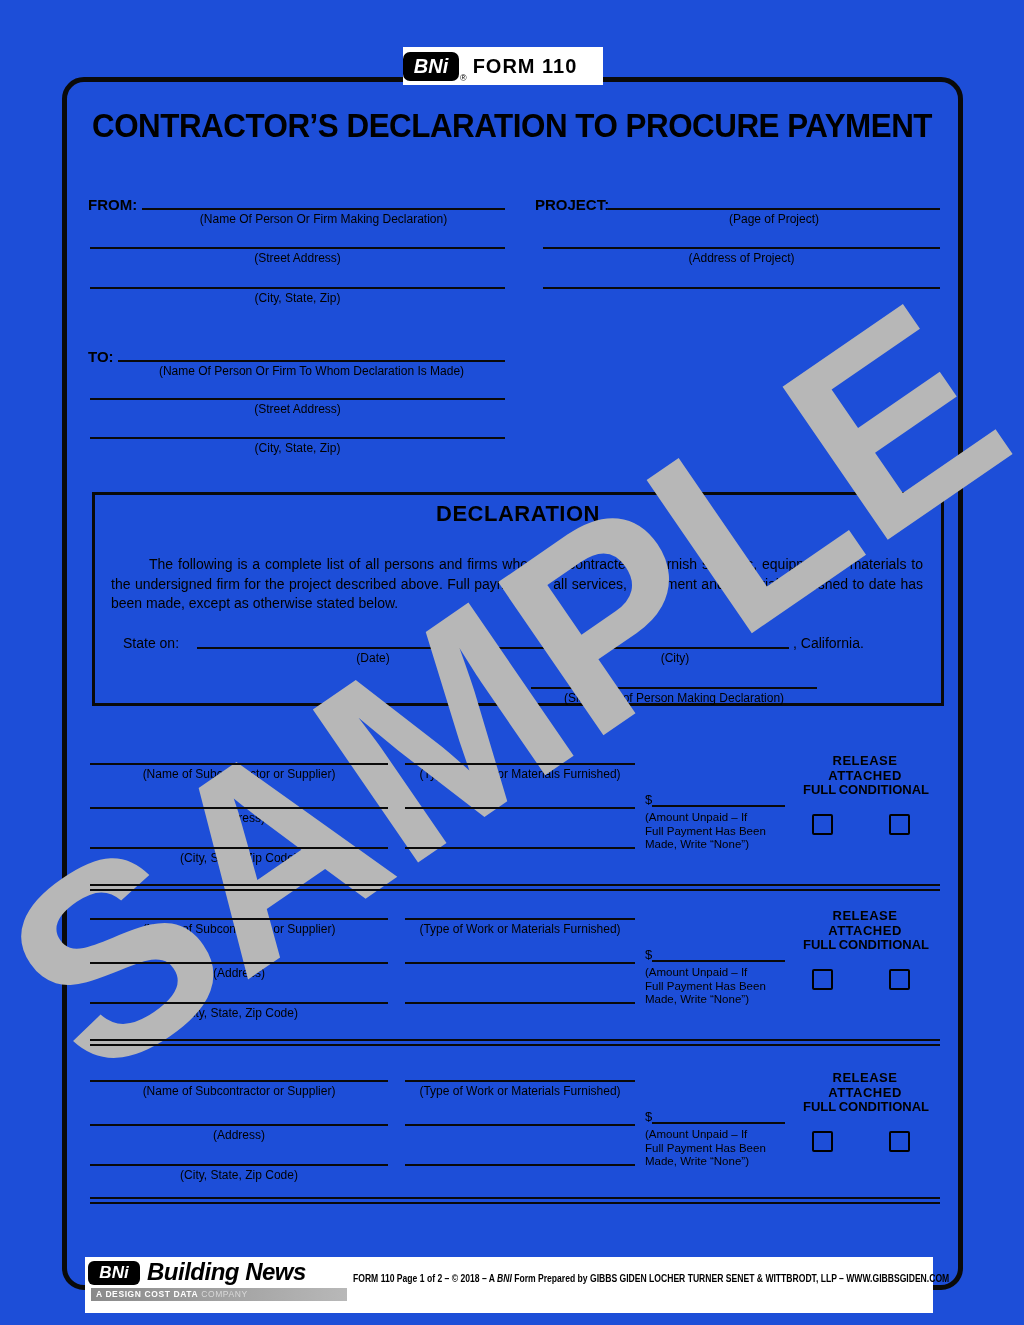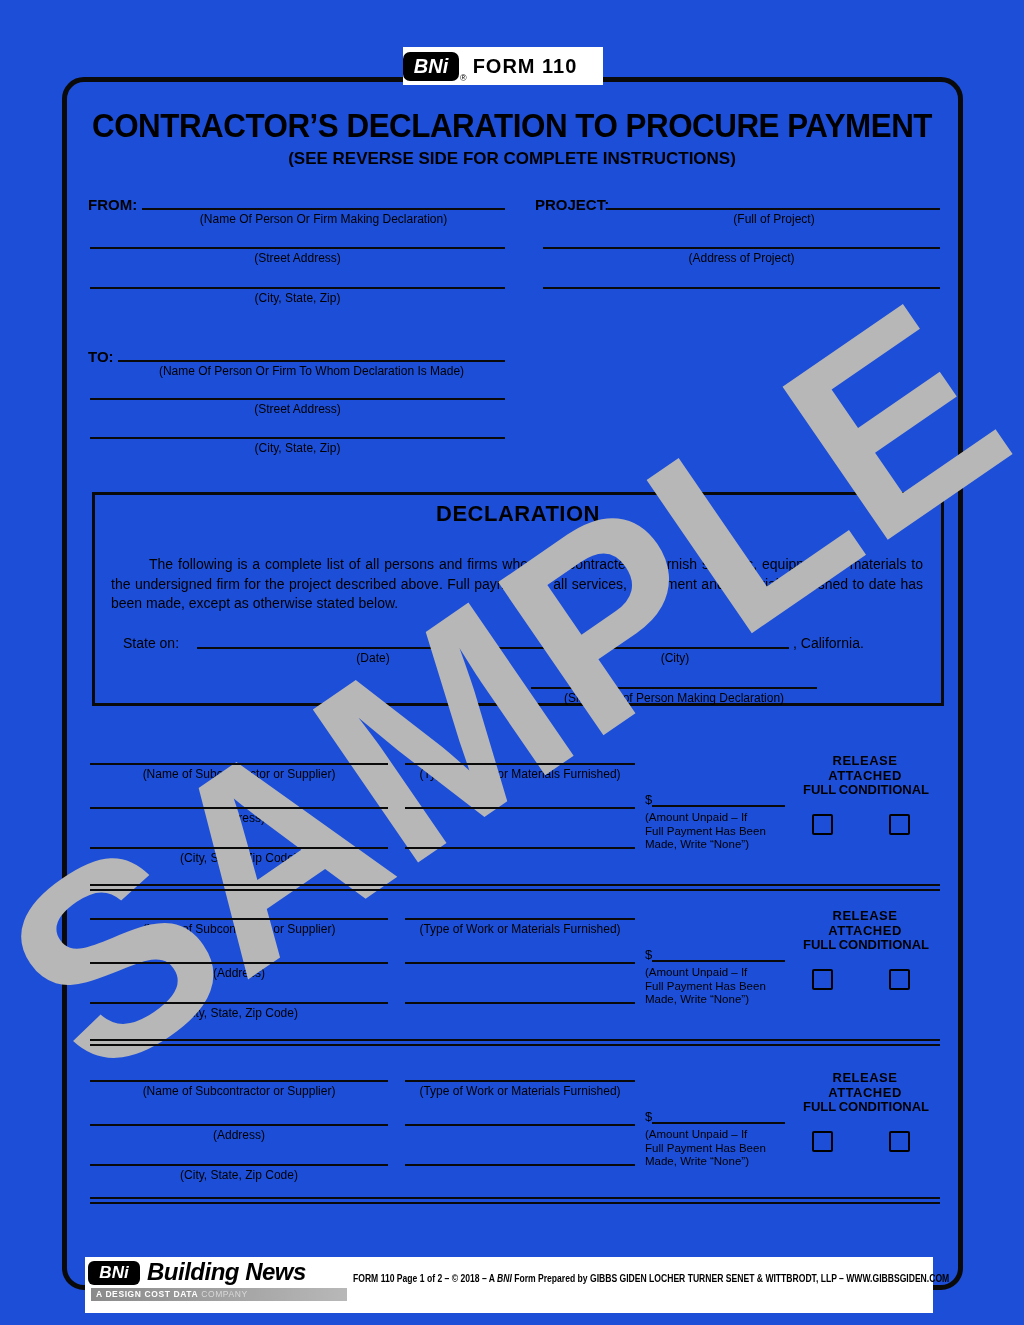--- a/index.html
+++ b/index.html
@@ -72,33 +72,32 @@
 
   <div class="frame"></div>
 
   <div class="header-badge">
     <div class="bni-badge">BNi</div>
     <span class="regmark">®</span>
     <span class="form-label">FORM 110</span>
   </div>
 
   <div class="title">CONTRACTOR’S DECLARATION TO PROCURE PAYMENT</div>
-  <div class="subtitle">(SEE REVERSE SIDE FOR COMPLETE INSTRUCTIONS)</div>
 
   <div class="flabel" style="left:88px;top:196px;">FROM:</div>
   <div class="line" style="left:142px;top:188px;width:363px;height:20px;"></div>
   <div class="hint" style="left:142px;top:212px;width:363px;">(Name Of Person Or Firm Making Declaration)</div>
   <div class="line" style="left:90px;top:227px;width:415px;height:20px;"></div>
   <div class="hint" style="left:90px;top:251px;width:415px;">(Street Address)</div>
   <div class="line" style="left:90px;top:267px;width:415px;height:20px;"></div>
   <div class="hint" style="left:90px;top:291px;width:415px;">(City, State, Zip)</div>
 
   <div class="flabel" style="left:535px;top:196px;">PROJECT:</div>
   <div class="line" style="left:608px;top:188px;width:332px;height:20px;"></div>
-  <div class="hint" style="left:608px;top:212px;width:332px;">(Full of Project)</div>
+  <div class="hint" style="left:608px;top:212px;width:332px;">(Page of Project)</div>
   <div class="line" style="left:543px;top:227px;width:397px;height:20px;"></div>
   <div class="hint" style="left:543px;top:251px;width:397px;">(Address of Project)</div>
   <div class="line" style="left:543px;top:267px;width:397px;height:20px;"></div>
 
   <div class="flabel" style="left:88px;top:348px;">TO:</div>
   <div class="line" style="left:118px;top:340px;width:387px;height:20px;"></div>
   <div class="hint" style="left:118px;top:364px;width:387px;">(Name Of Person Or Firm To Whom Declaration Is Made)</div>
   <div class="line" style="left:90px;top:378px;width:415px;height:20px;"></div>
   <div class="hint" style="left:90px;top:402px;width:415px;">(Street Address)</div>
   <div class="line" style="left:90px;top:417px;width:415px;height:20px;"></div>

